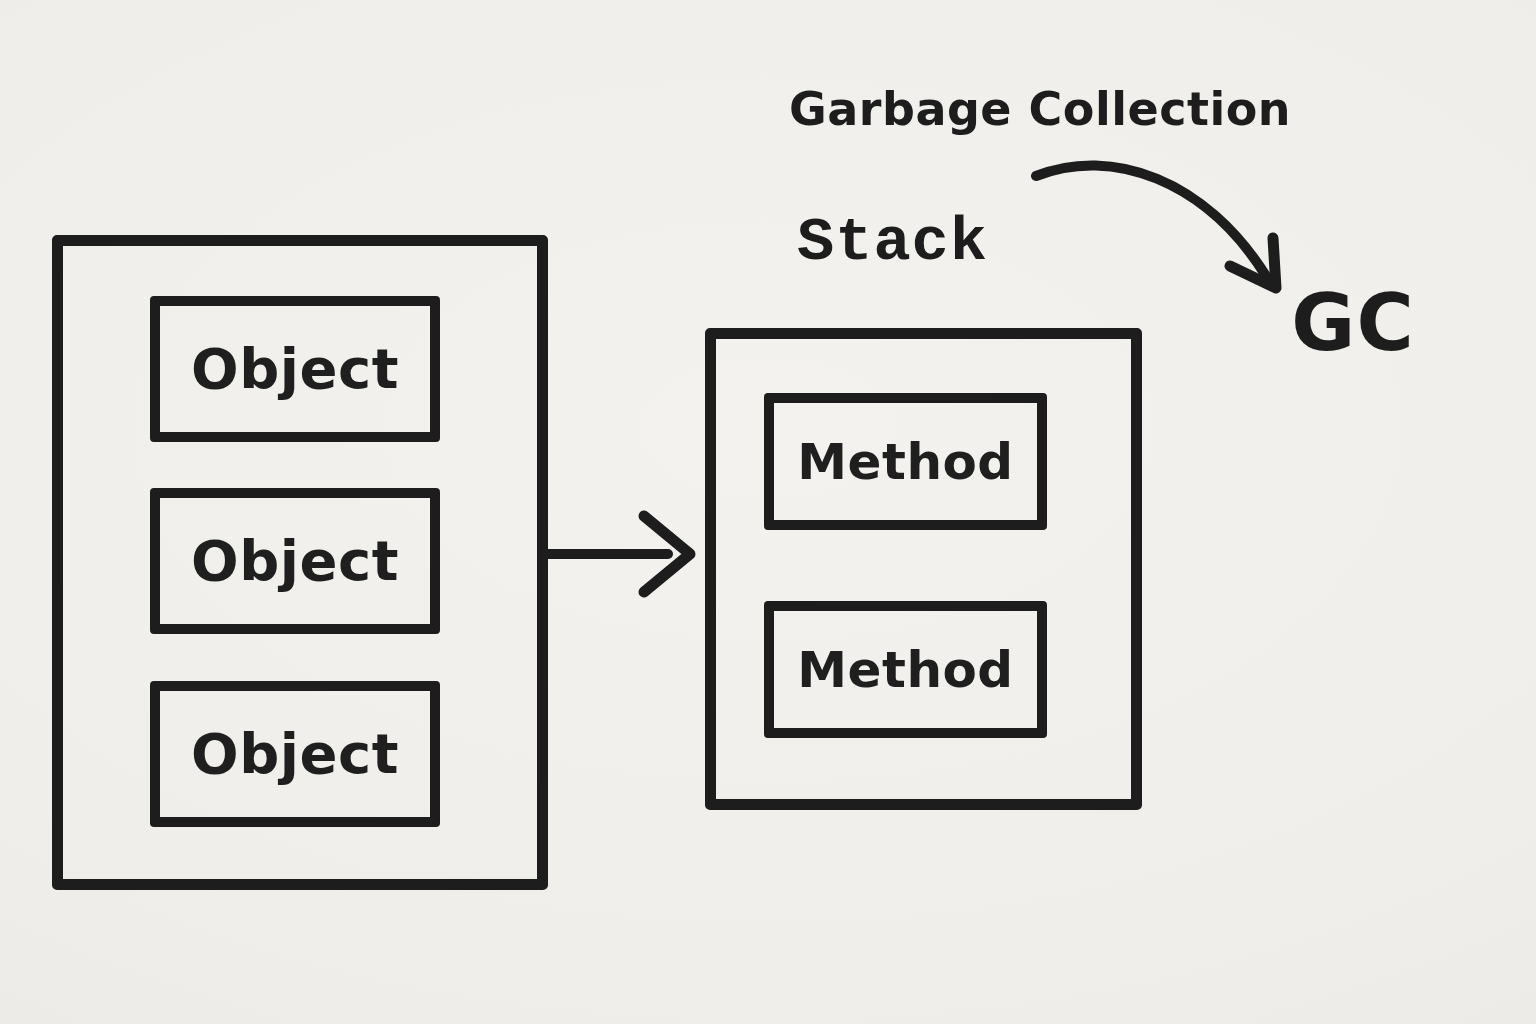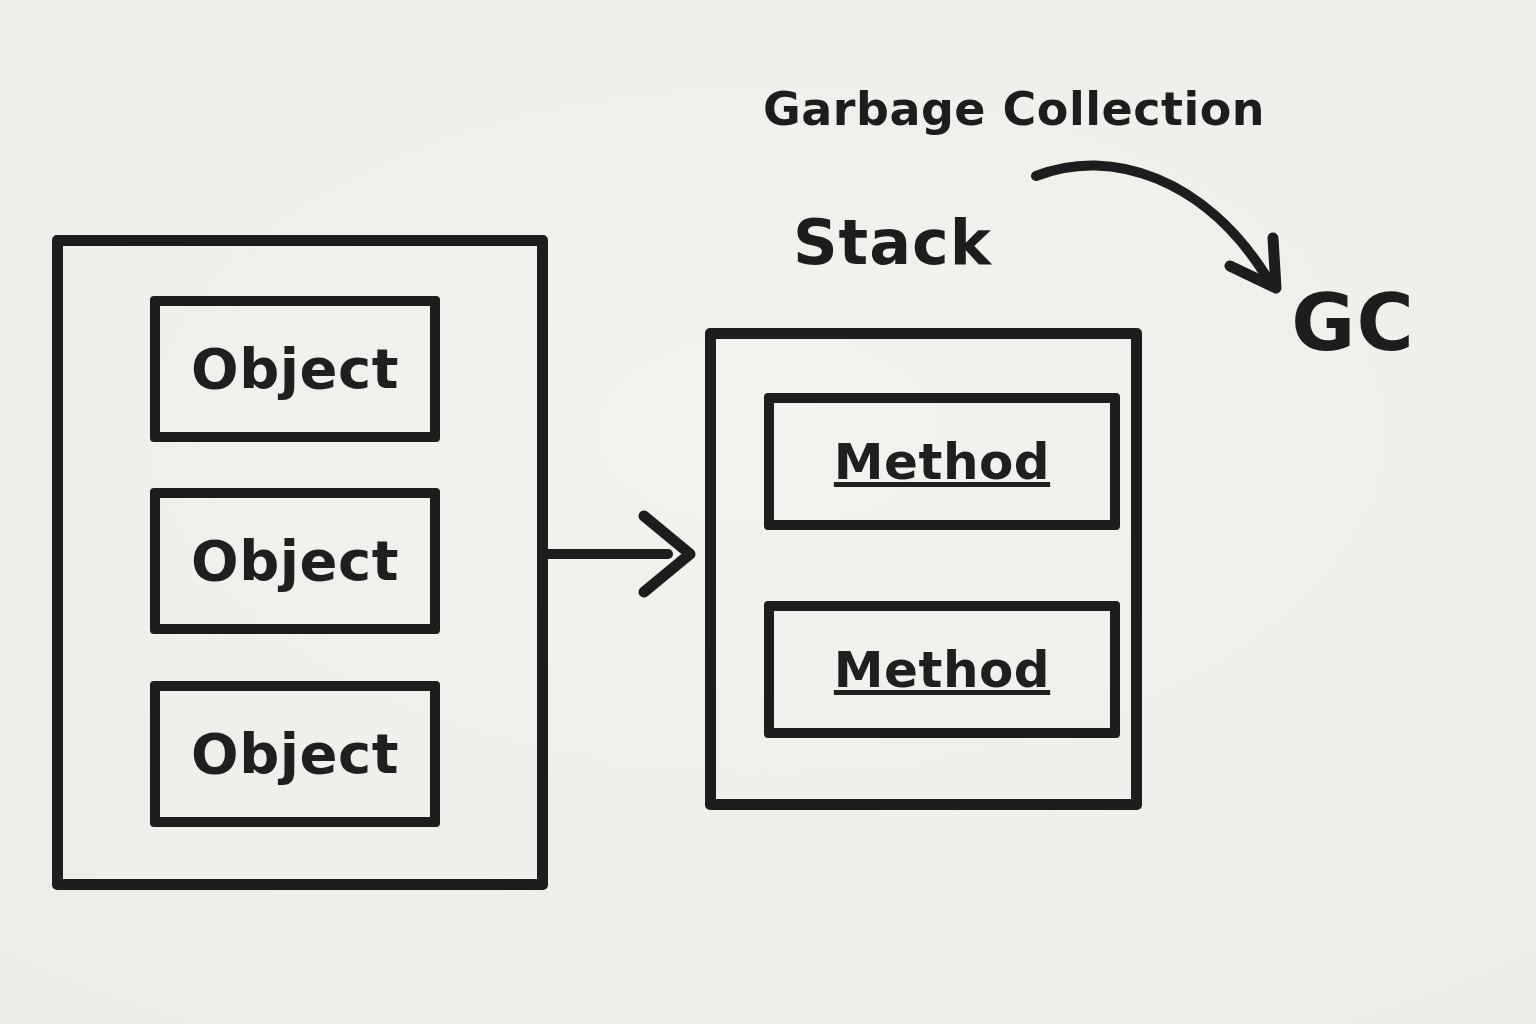--- a/index.html
+++ b/index.html
@@ -19,22 +19,22 @@
   .hand-title {
     position: absolute;
     line-height: 1;
     font-weight: 700;
     text-align: center;
     color: #1d1d1d;
     letter-spacing: 1px;
     white-space: nowrap;
   }
   .heap-title  { left: 52px;  top: 126px; width: 496px; font-size: 78px; }
-  .stack-title { left: 705px; top: 212px; width: 375px; font-size: 62px; }
-  .gc-label    { left: 714px; top: 86px;  width: 600px; font-size: 46px; font-weight: 600; letter-spacing: 0.5px; }
+  .stack-title { left: 705px; top: 212px; width: 375px; font-size: 62px; font-family: Liberation Mono, monospace; }
+  .gc-label    { left: 740px; top: 86px;  width: 600px; font-size: 46px; font-weight: 600; letter-spacing: 0.5px; }
   .gc-abbrev   { left: 1288px; top: 248px; width: 130px; font-size: 78px; margin-top: 36px; }
 
   .outline-box {
     position: absolute;
     box-sizing: border-box;
     border: 11px solid #1d1d1d;
     border-radius: 5px;
     background: transparent;
   }
   .heap-box  { left: 52px;  top: 235px; width: 496px; height: 655px; }
@@ -56,21 +56,21 @@
     letter-spacing: 0.5px;
   }
   
   .object-box { left: 87px; width: 290px; height: 146px; }
   .object-box .cell-label { font-size: 56px; }
   .object-1 { top: 50px; }
   .object-2 { top: 242px; }
   .object-3 { top: 435px; }
 
   
-  .method-box { left: 48px; width: 356px; height: 137px; text-decoration: underline; }
+  .method-box { left: 48px; width: 283px; height: 137px; }
   .method-box .cell-label { font-size: 50px; }
   .method-1 { top: 54px; }
   .method-2 { top: 262px; }
 
   .arrow-layer {
     position: absolute;
     left: 0; top: 0;
     width: 1536px;
     height: 1024px;
     pointer-events: none;

